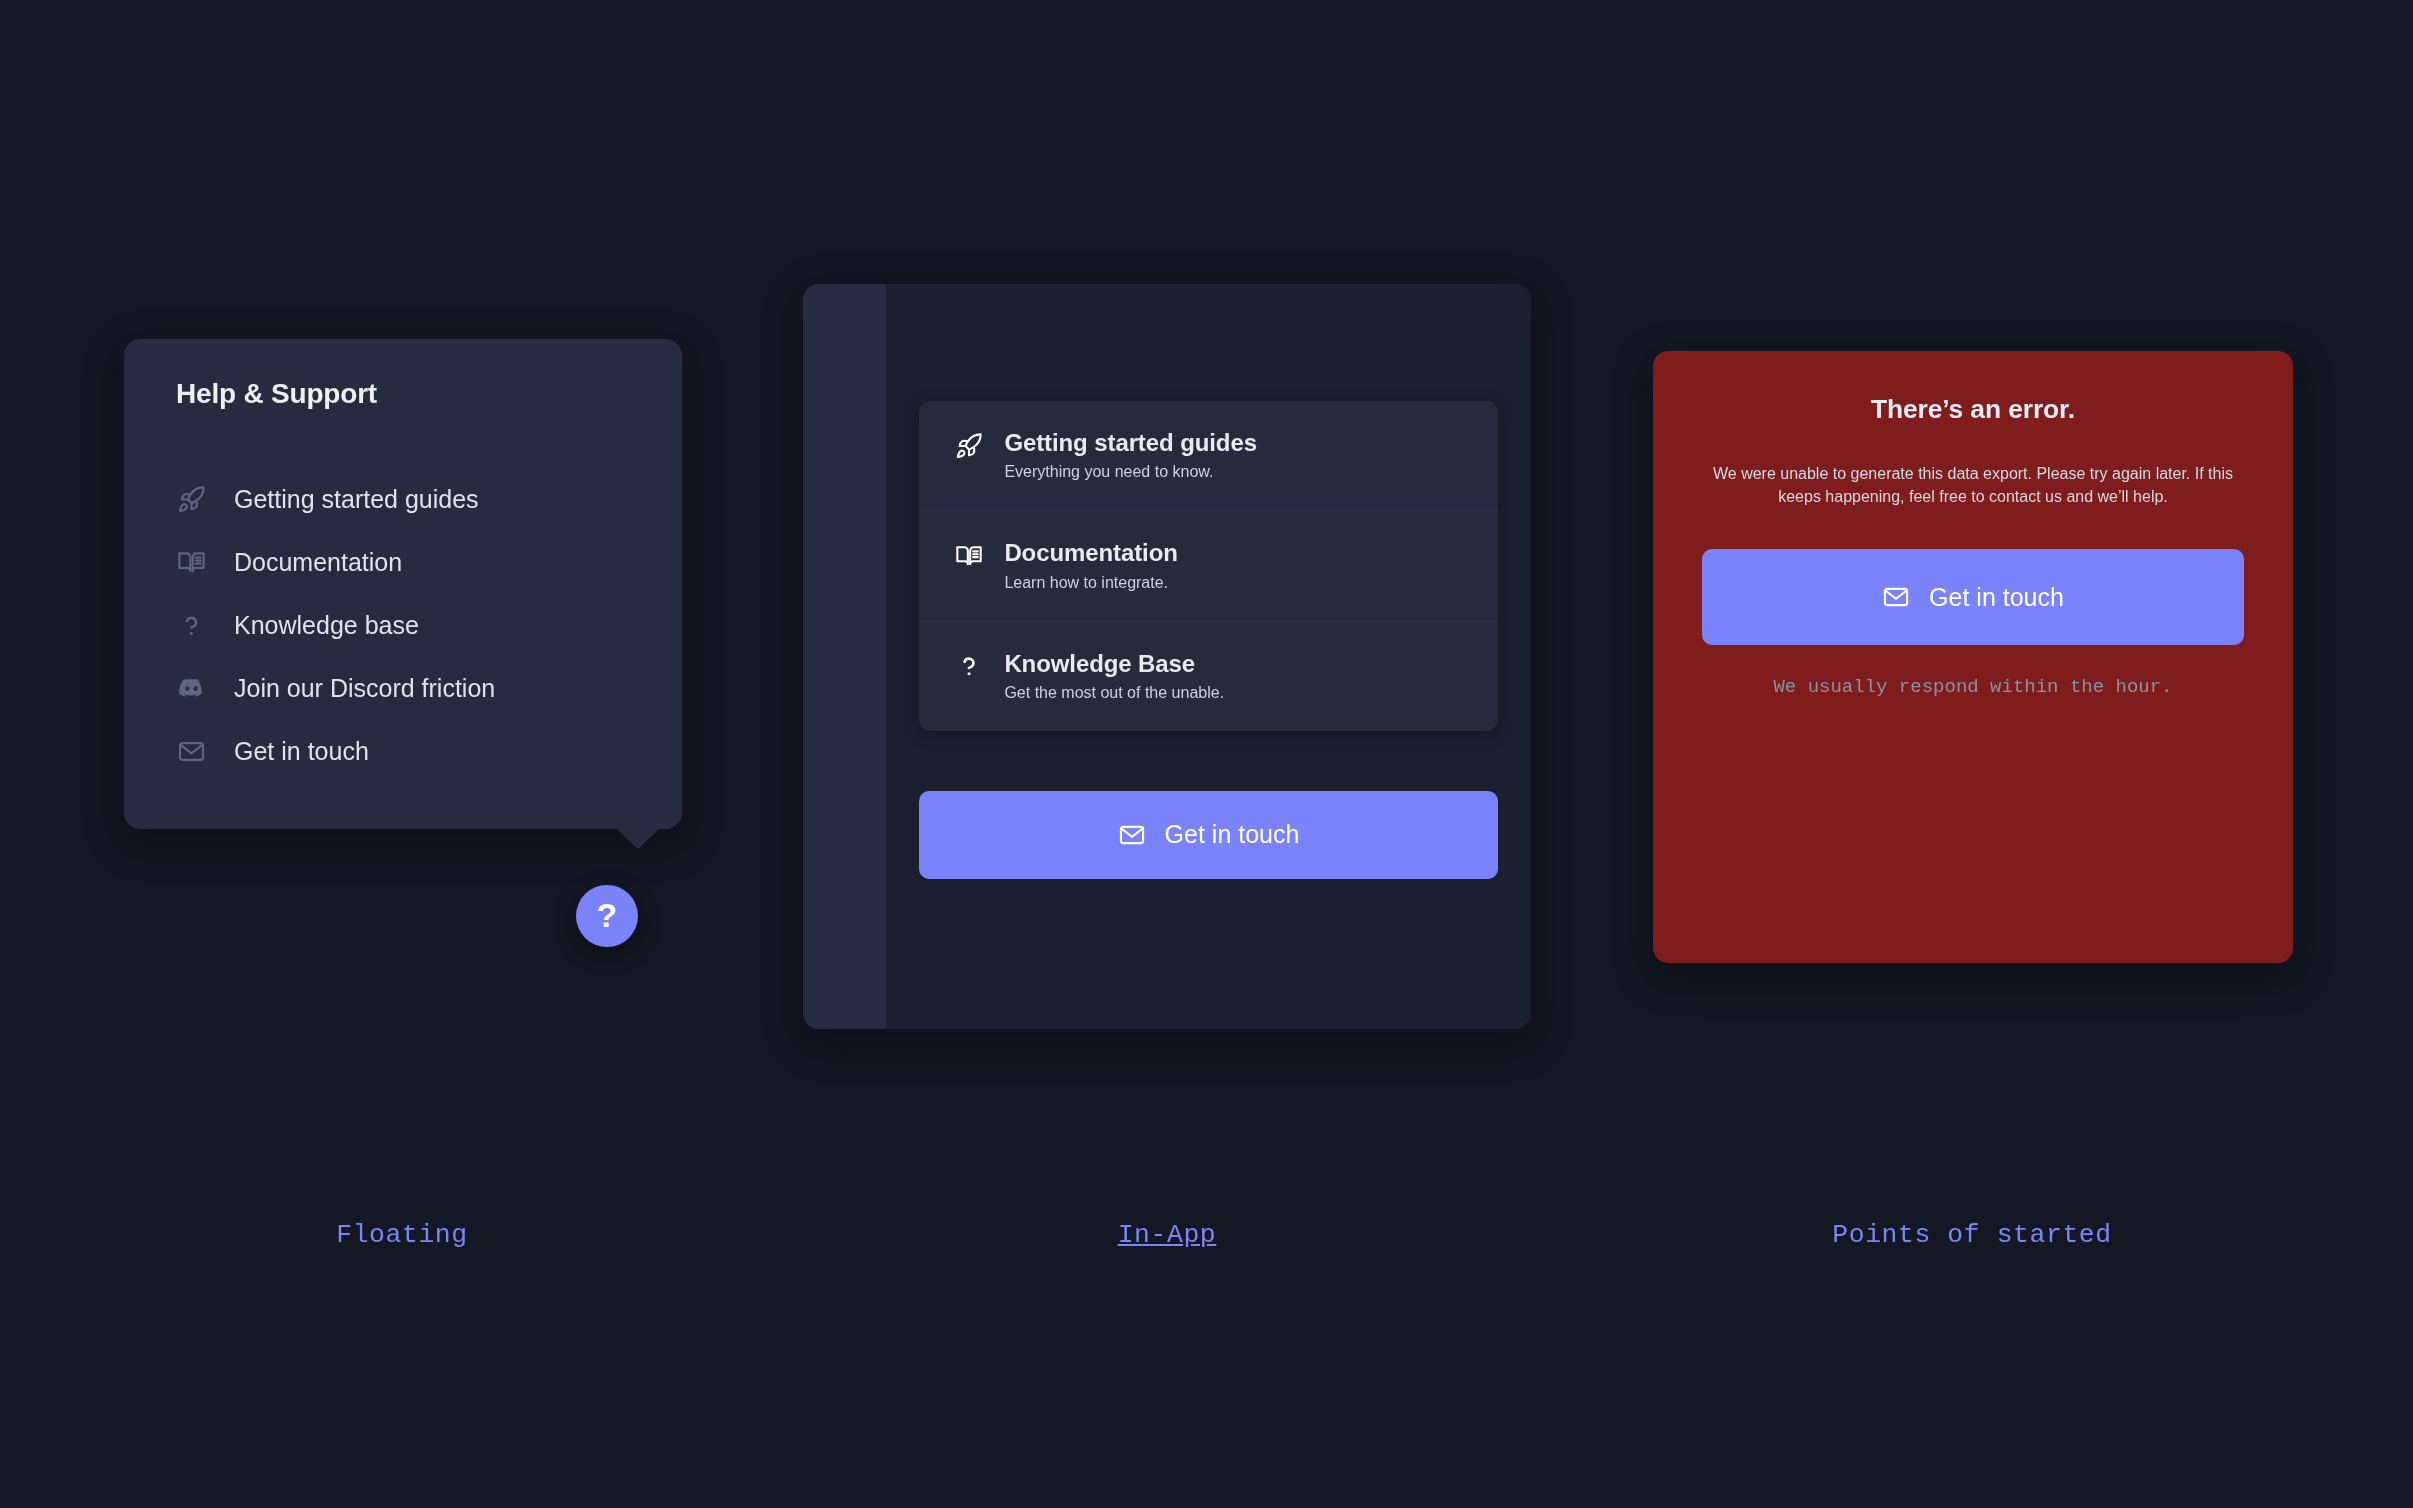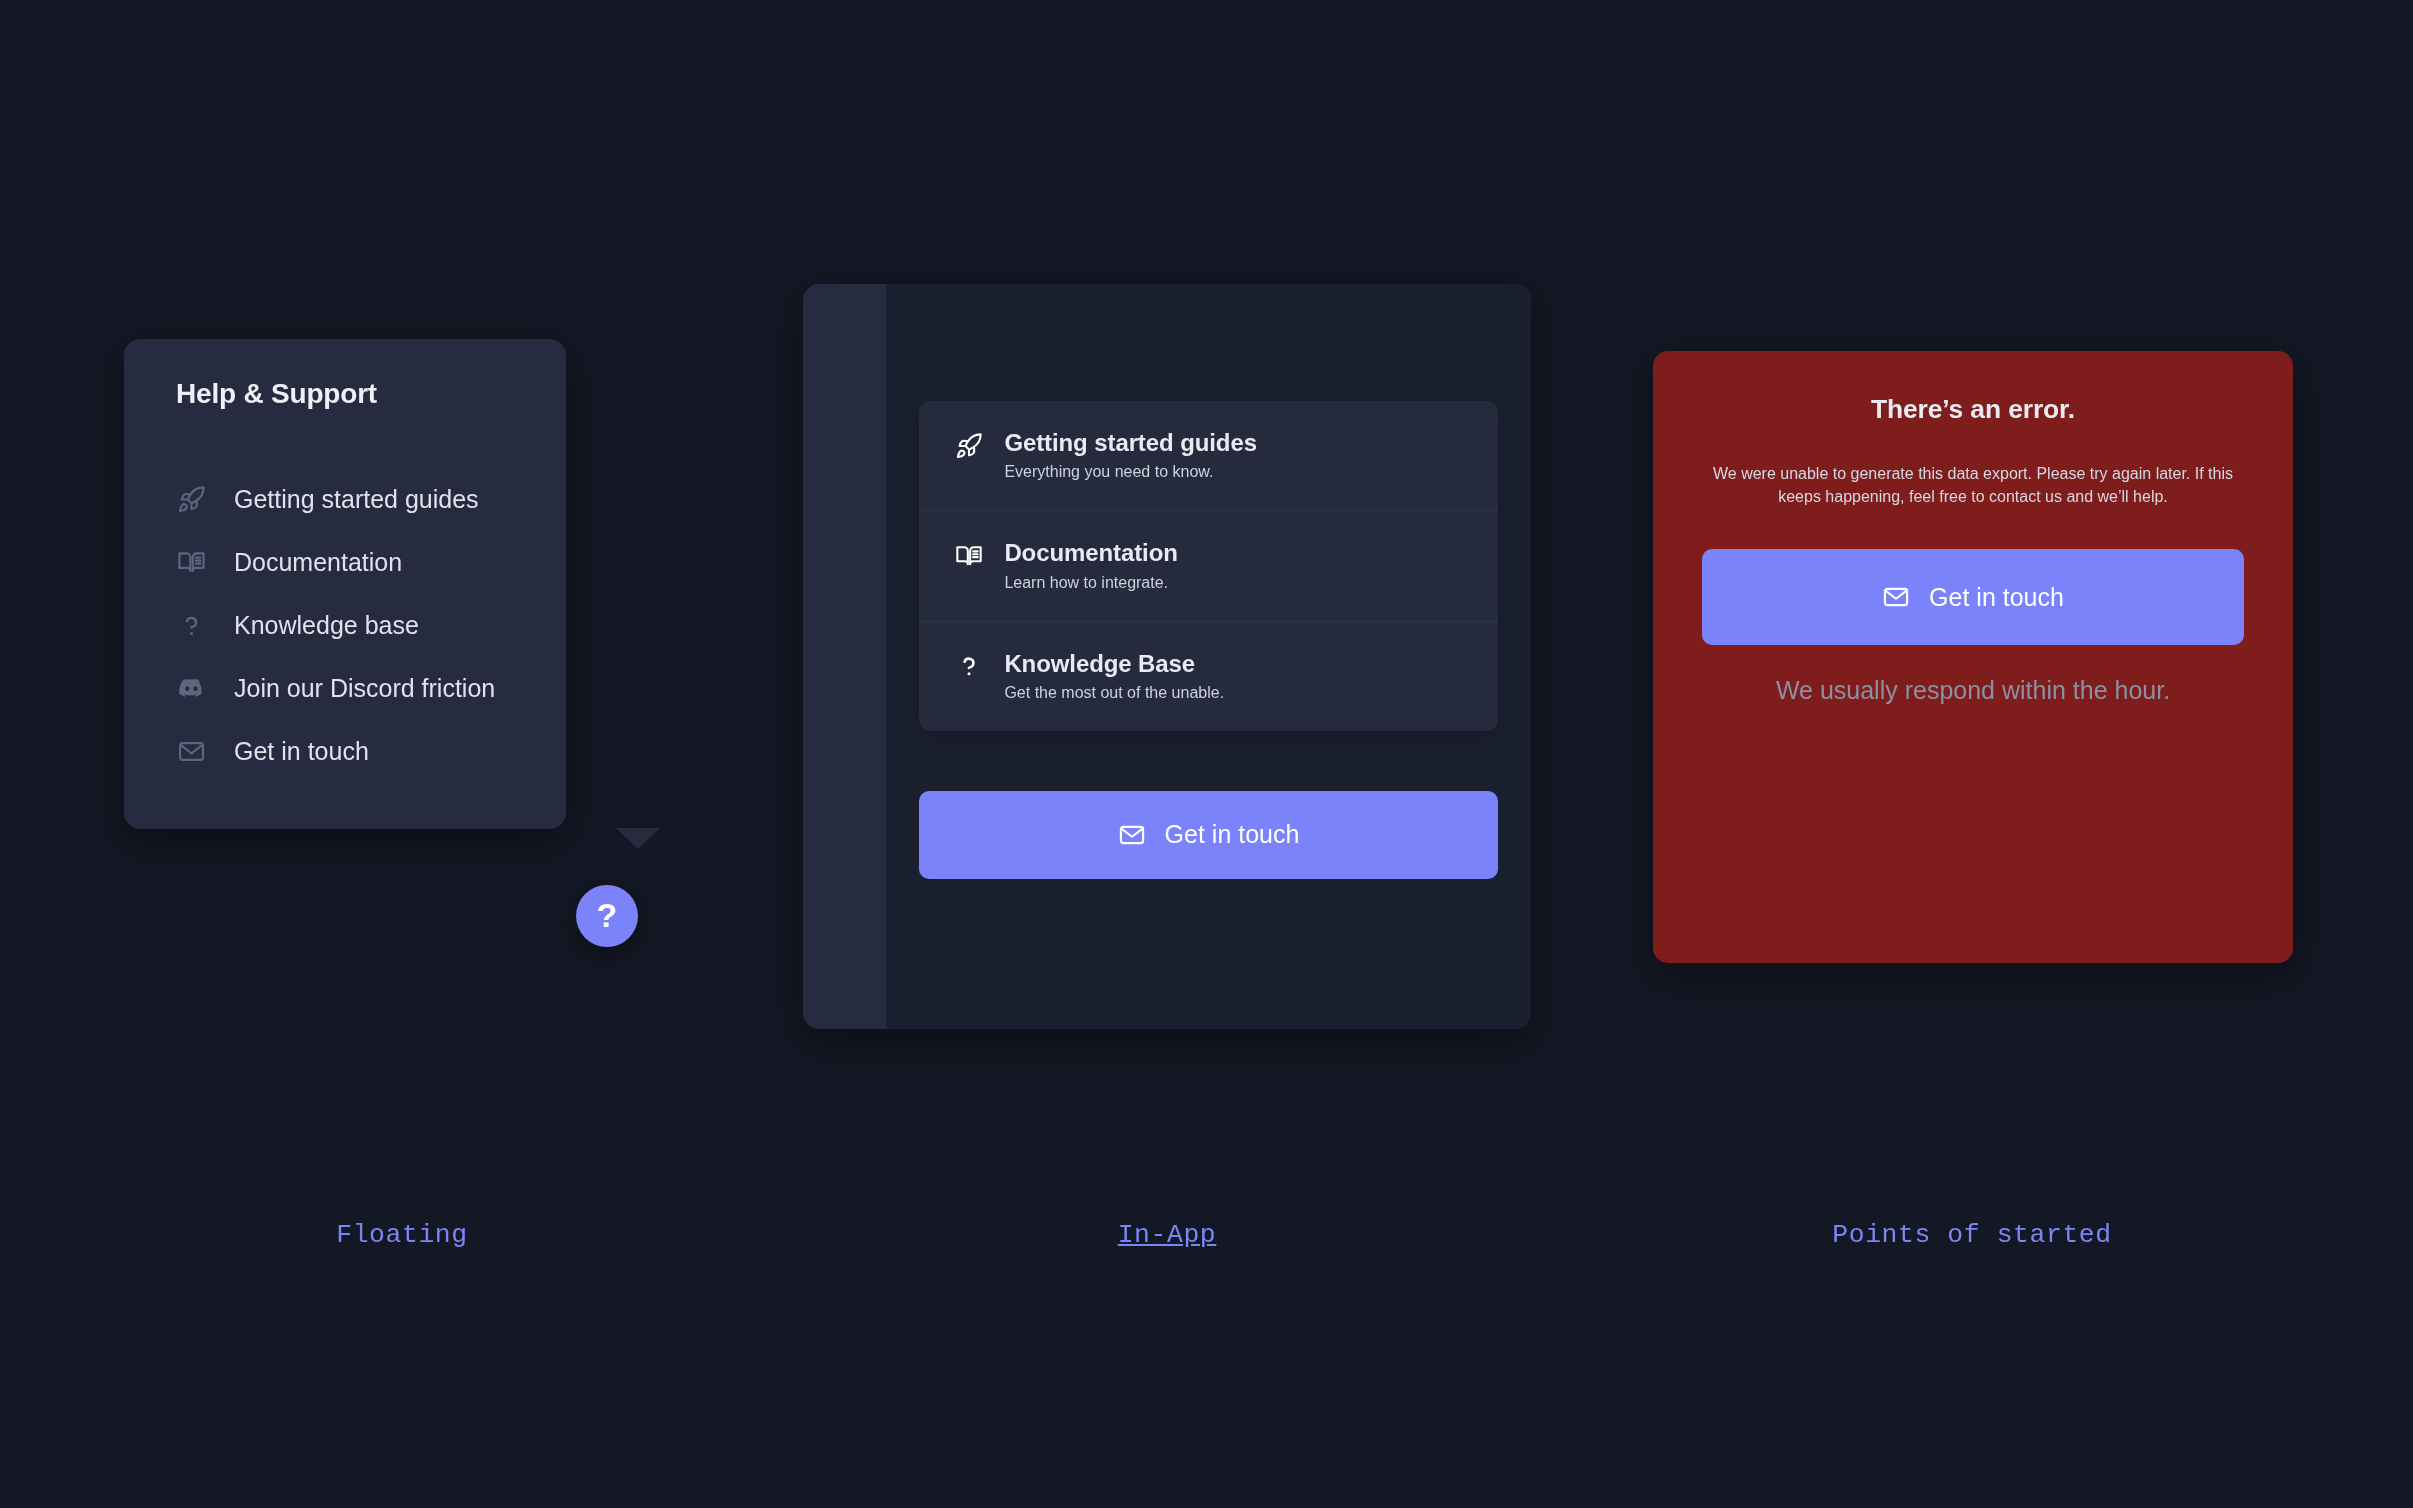--- a/index.html
+++ b/index.html
@@ -17,21 +17,21 @@
     width: 2413px;
     height: 1508px;
     background: #141824;
   }
 
   
   .floating-card {
     position: absolute;
     left: 124px;
     top: 339px;
-    width: 442px;
+    width: 558px;
     height: 490px;
     background: #262b40;
     border-radius: 16.3px;
     box-shadow: 0 11.3px 38px rgba(0,0,0,0.40);
     padding: 39px 39px 0 52px;
   }
   .floating-title {
     font-size: 28px;
     font-weight: bold;
     color: #eef0f6;
@@ -206,22 +206,23 @@
     display: flex;
     align-items: center;
     justify-content: center;
     gap: 19px;
     cursor: pointer;
   }
   .friction-cta .cicon svg { width: 28px; height: 28px; display: block; color: #fff; }
   .friction-cta .clabel { font-size: 25px; color: #ffffff; }
   .friction-note {
     margin-top: 31px;
-    font-size: 25px;
+    font-size: 19px;
     color: #8b91a5;
+    font-family: Liberation Mono, monospace;
   }
 
   
   .caption {
     position: absolute;
     font-family: "Liberation Mono", monospace;
     font-size: 26.4px;
     color: #7b86f5;
     letter-spacing: 0.6px;
     white-space: nowrap;

